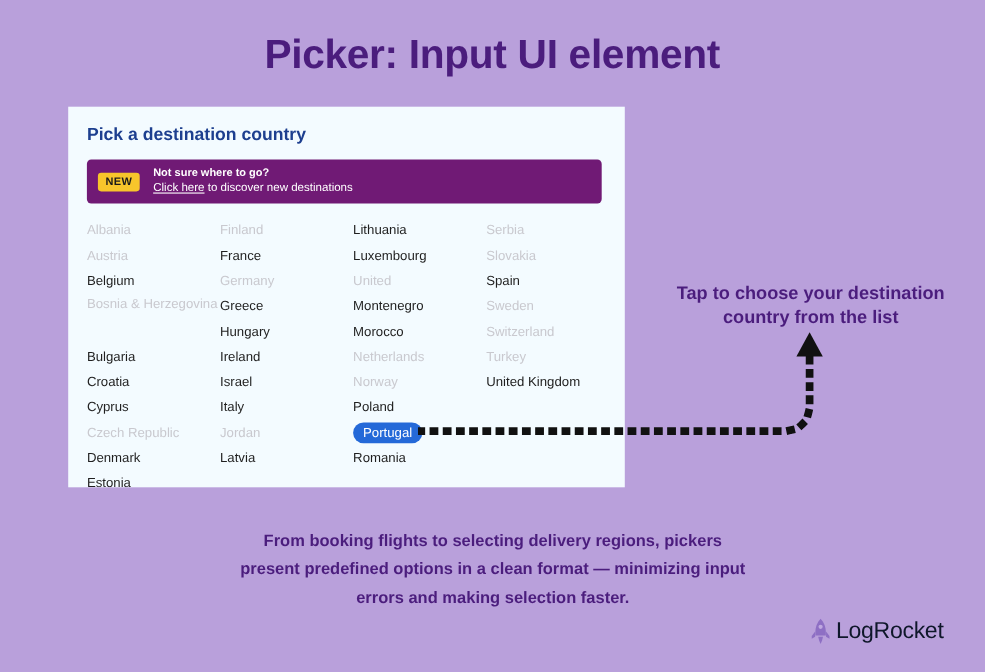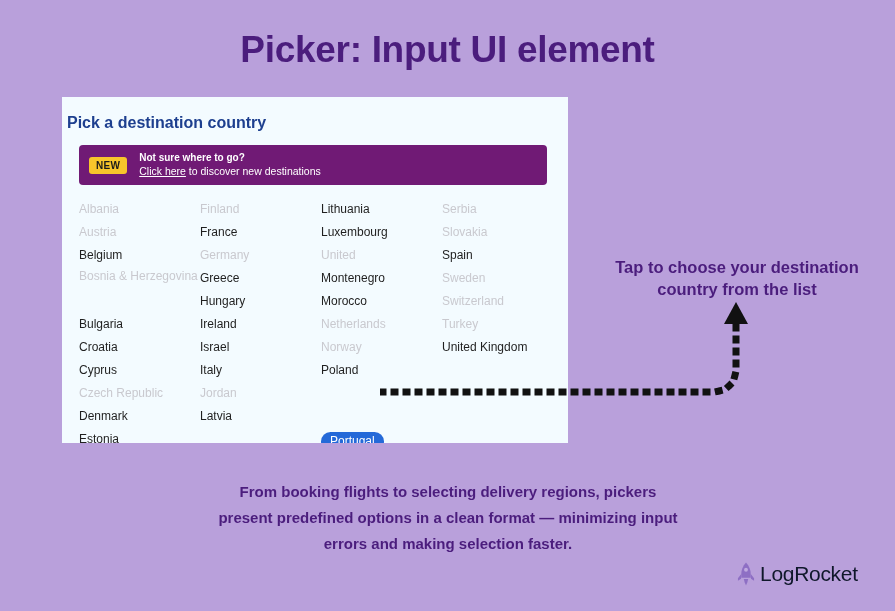--- a/index.html
+++ b/index.html
@@ -34,21 +34,21 @@
     left: 62px;
     top: 97px;
     width: 506px;
     height: 346px;
     background: #f3fbff;
     box-sizing: border-box;
     overflow: hidden;
   }
   .card-title {
     position: absolute;
-    left: 5px;
+    left: 17px;
     top: 17px;
     font-size: 16px;
     font-weight: bold;
     color: #1d3f8f;
   }
 
   
   .banner {
     position: absolute;
     left: 17px;
@@ -128,21 +128,20 @@
     background: #2469d8;
     color: #ffffff;
     border-radius: 12px;
     height: 19px;
     line-height: 19px;
     padding: 0 9px;
     margin-top: 2px;
   }
   .country-row-selected {
     height: 23px;
-    margin-top: 48px;
   }
 
   
   .annotation {
     position: absolute;
     left: 583px;
     top: 257px;
     width: 308px;
     text-align: center;
     font-size: 16.5px;

